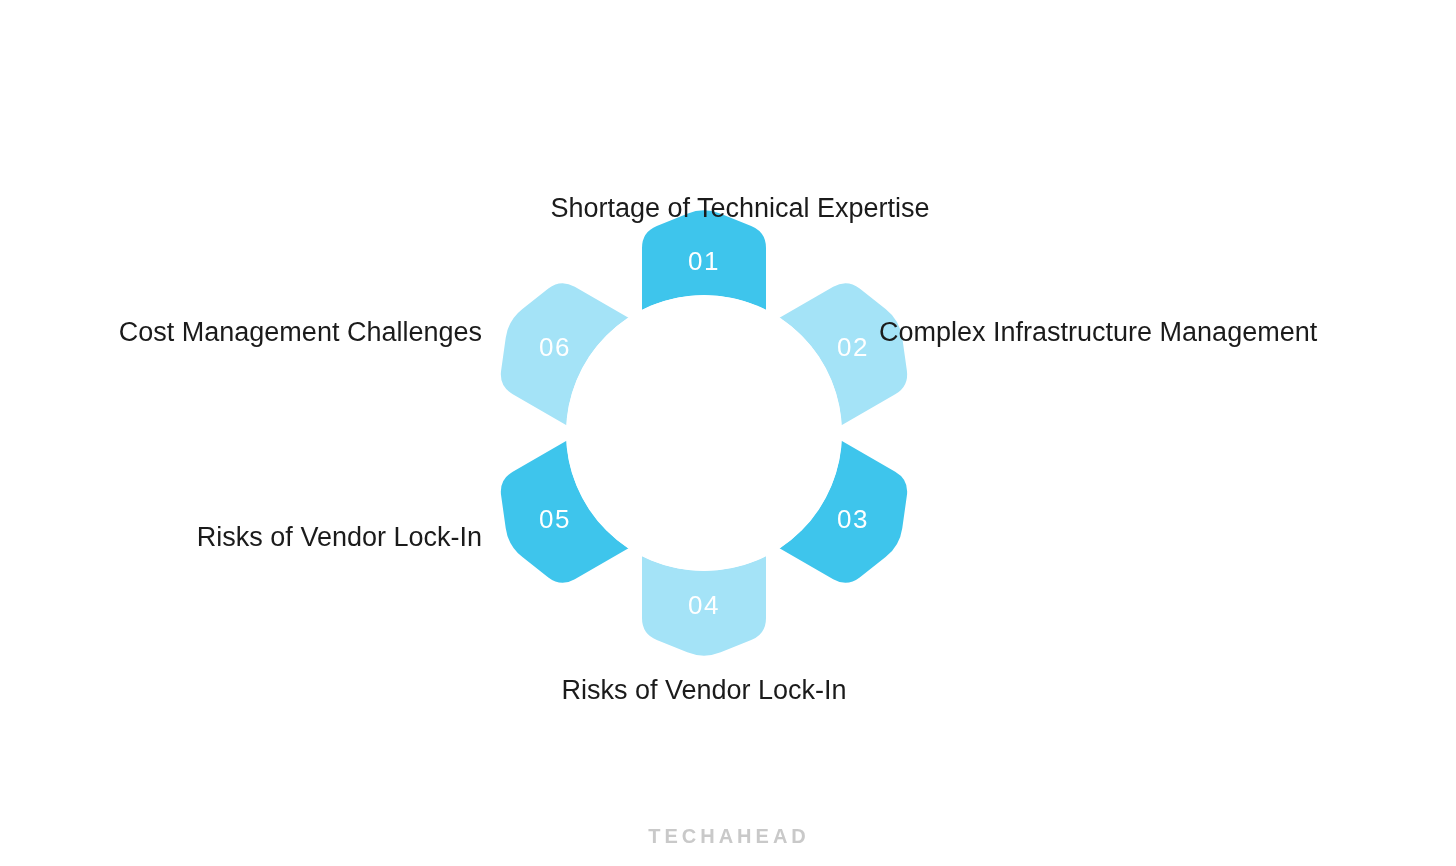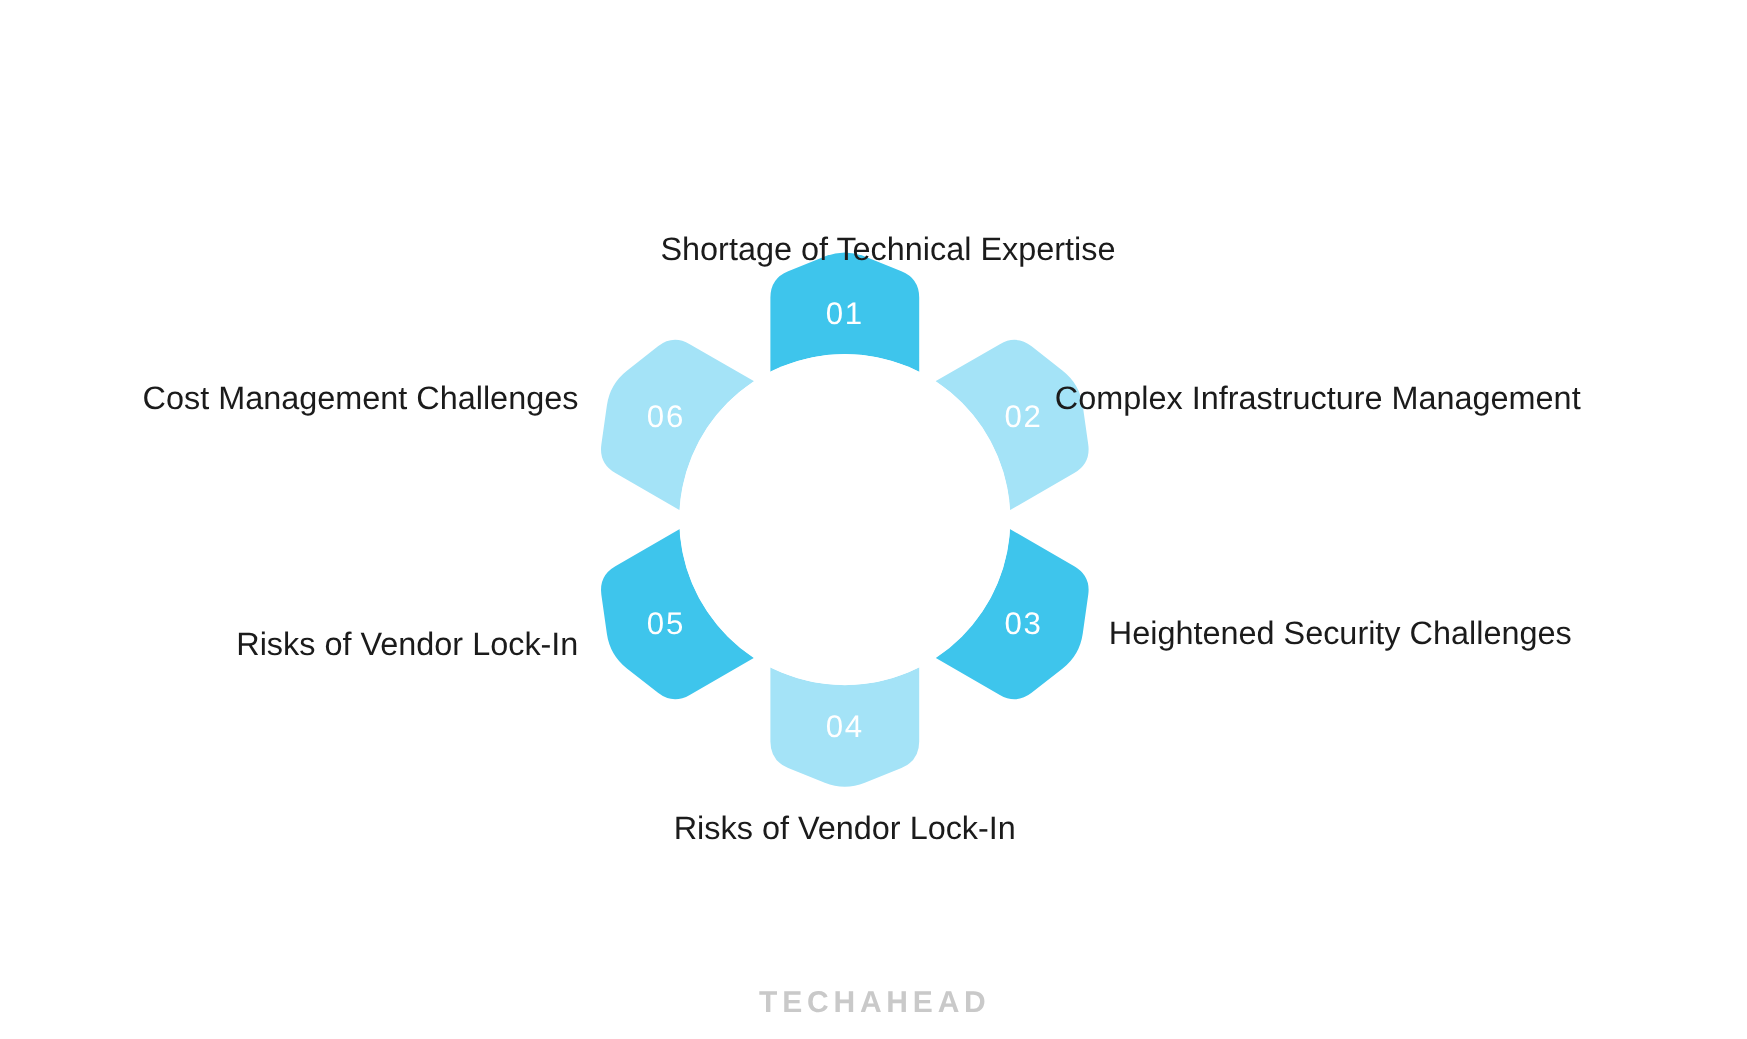--- a/index.html
+++ b/index.html
@@ -42,21 +42,21 @@
     transform: translateY(-50%);
   }
   .label.right-aligned {
     text-align: left;
   }
   .logo {
     position: absolute;
     left: 729px;
     top: 836px;
     transform: translate(-50%, -50%);
-    font-size: 25px;
+    font-size: 20px;
     font-weight: 700;
     letter-spacing: 4px;
     color: var(--logo-color, #c9c9c9);
     white-space: nowrap;
   }
 </style>
 </head>
 <body>
 
 <div class="canvas">
@@ -103,21 +103,20 @@
     <text class="petal-number" x="853" y="528" fill="#FFFFFF">03</text>
     <text class="petal-number" x="704" y="614" fill="#FFFFFF">04</text>
     <text class="petal-number" x="555" y="528" fill="#FFFFFF">05</text>
     <text class="petal-number" x="555" y="356" fill="#FFFFFF">06</text>
   </svg>
 
   <div class="label center-x" style="left:740px; top:176px;margin-top:32px;">Shortage of Technical Expertise</div>
 
   <div class="label v-center" style="left:879px; top:332px;">Complex Infrastructure Management</div>
 
-  <div class="label v-center" style="left:924px; top:528px;">Heightened Security Challenges</div>
 
   <div class="label center-x" style="left:704px; top:690px;">Risks of Vendor Lock-In</div>
 
   <div class="label v-center right-aligned" style="right:974px; top:537px;">Risks of Vendor Lock-In</div>
 
   <div class="label v-center right-aligned" style="right:974px; top:332px;">Cost Management Challenges</div>
 
   <div class="logo">TECHAHEAD</div>
 
 </div>

